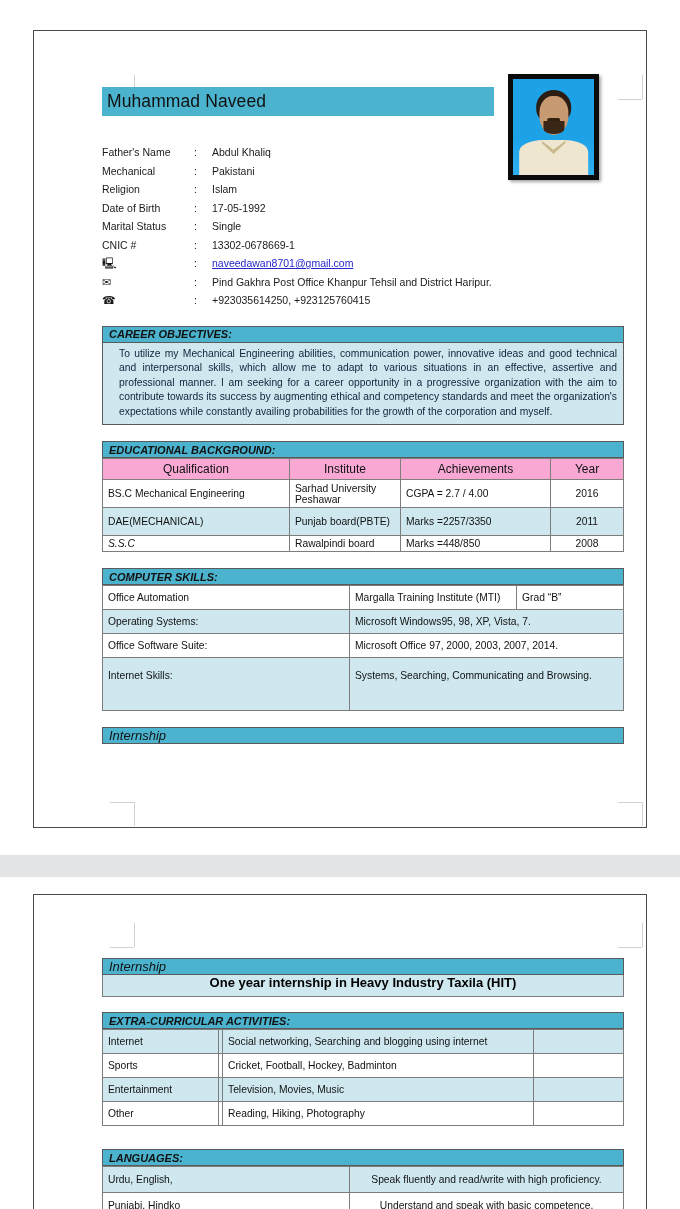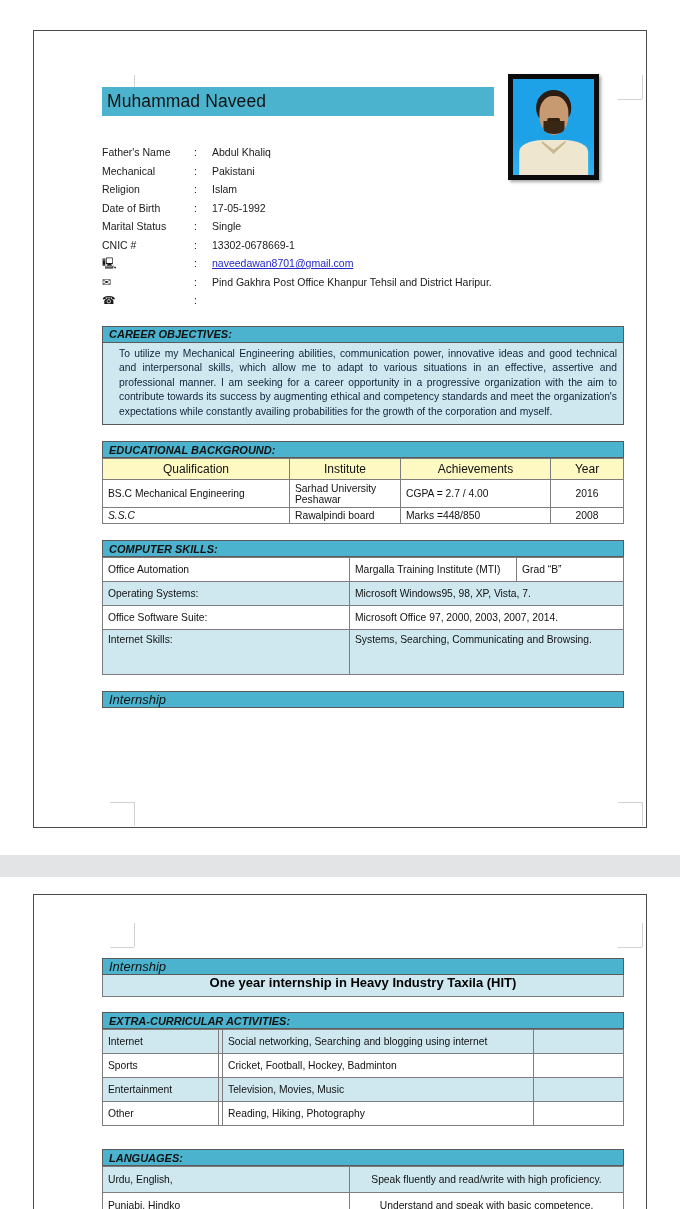--- a/index.html
+++ b/index.html
@@ -90,36 +90,36 @@
     border:1px solid #5a5a5a; border-top:none;
     background:#cfe8f0; color:#10223a;
     font-size:10.3px; line-height:14.6px;
     text-align:justify; padding:4px 6px 5px 16px; box-sizing:border-box;
   }
 
   
   table{ border-collapse:collapse; width:100%; font-size:10.3px; color:#111; }
   table.edu, table.skills, table.eca, table.lang{ border:1px solid #5a5a5a; border-top:none; }
   table td, table th{ border:1px solid #7d7d7d; padding:2px 5px; vertical-align:middle; }
-  .edu thead th{ background:#fef9c3; font-weight:normal; font-size:12px; text-align:center; padding:3px 4px; }
+  .edu thead th{ background:#f9a8d4; font-weight:normal; font-size:12px; text-align:center; padding:3px 4px; }
   .edu td.q{ width:176px; }
   .edu td.i{ width:100px; }
   .edu td.y{ width:62px; text-align:center; }
   .edu tr.alt td{ background:#cfe8f0; }
   .edu td.ital{ font-style:italic; }
   .edu .h36{ height:28px; }
 
   .skills td{ height:19px; }
   .skills td.k{ width:236px; }
   .skills tr.tint td{ background:#cfe8f0; }
   .skills td.ctr{ text-align:center; }
   .skills td.rgt{ }
   .skills .grad{ width:96px; border-left:none; }
   .skills td.nb-r{ border-right:none; }
-  .skills .tall{ height:38px; vertical-align:top; padding-top:4px; }
+  .skills .tall{ height:38px; vertical-align:top; padding-top:12px; }
 
   .eca td{ height:19px; }
   .eca td.k{ width:105px; }
   .eca td.t{ width:3px; padding:0; }
   .eca td.e{ width:79px; }
   .eca tr.tint td{ background:#cfe8f0; }
 
   .intern-cell{ background:#cfe8f0; text-align:center; font-weight:bold;
     font-size:13px; height:21px; border:1px solid #7d7d7d; border-top:none; }
 
@@ -189,20 +189,21 @@
             <span class="d-val"><a href="#">naveedawan8701@gmail.com</a></span>
           </div>
           <div class="d-row">
             <span class="d-lab ic">✉</span>
             <span class="d-col">:</span>
             <span class="d-val">Pind Gakhra Post Office Khanpur Tehsil and District Haripur.</span>
           </div>
           <div class="d-row">
             <span class="d-lab ic">☎</span>
             <span class="d-col">:</span>
+            <span class="d-val">+923035614250, +923125760415</span>
           </div>
         </div>
 
         <div class="sec">
           <div class="bar">CAREER OBJECTIVES:</div>
           <div class="objective">To utilize my Mechanical Engineering abilities, communication power, innovative ideas and good technical and interpersonal skills, which allow me to adapt to various situations in an effective, assertive and professional manner. I am seeking for a career opportunity in a progressive organization with the aim to contribute towards its success by augmenting ethical and competency standards and meet the organization's expectations while constantly availing probabilities for the growth of the corporation and myself.</div>
         </div>
 
         <div class="sec">
           <div class="bar">EDUCATIONAL BACKGROUND:</div>
@@ -214,20 +215,26 @@
                 <th>Achievements</th>
                 <th class="y">Year</th>
               </tr>
             </thead>
             <tbody>
               <tr class="h36">
                 <td class="q">BS.C Mechanical Engineering</td>
                 <td class="i">Sarhad University Peshawar</td>
                 <td>CGPA = 2.7 / 4.00</td>
                 <td class="y">2016</td>
+              </tr>
+              <tr class="alt h36">
+                <td class="q">DAE(MECHANICAL)</td>
+                <td class="i">Punjab board(PBTE)</td>
+                <td>Marks =2257/3350</td>
+                <td class="y">2011</td>
               </tr>
               <tr>
                 <td class="q ital">S.S.C</td>
                 <td class="i">Rawalpindi board</td>
                 <td>Marks =448/850</td>
                 <td class="y">2008</td>
               </tr>
             </tbody>
           </table>
         </div>

